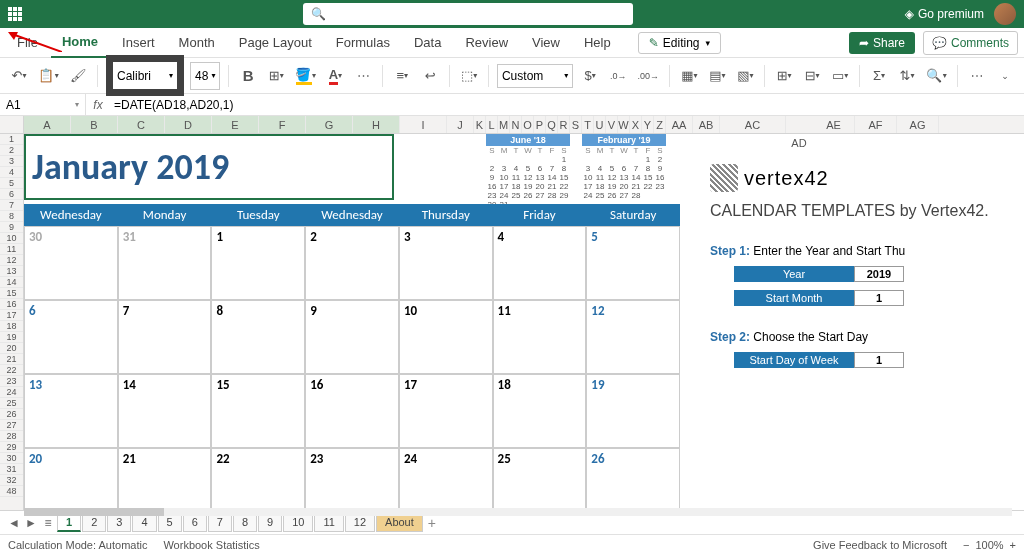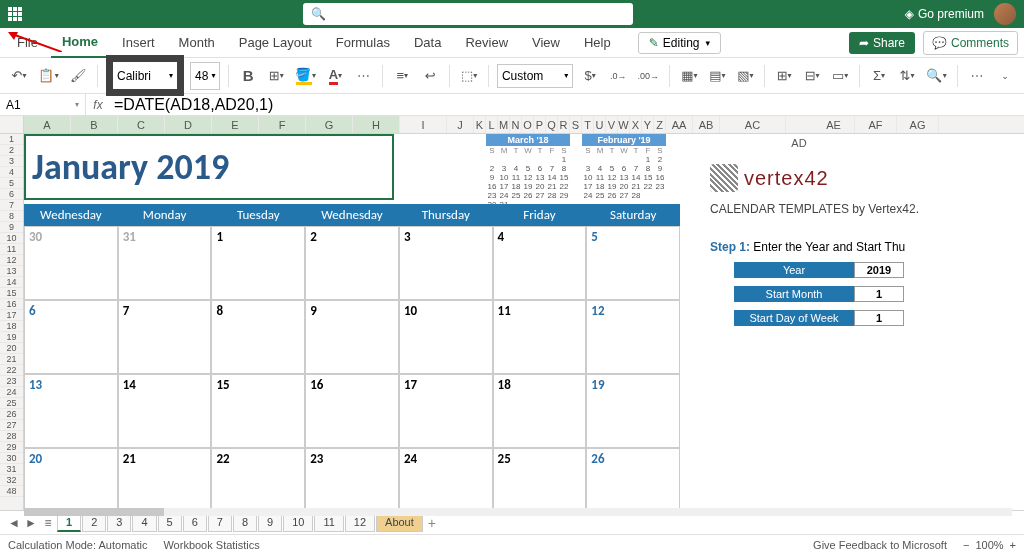--- a/index.html
+++ b/index.html
@@ -26,21 +26,21 @@
 .commentbtn{border:1px solid #c8c8c8;padding:4px 8px;border-radius:3px;display:flex;align-items:center;gap:4px;font-size:12px;margin-left:6px;color:#217346}
 .ribbon{height:36px;display:flex;align-items:center;padding:0 8px;gap:6px;border-bottom:1px solid #e1e1e1}
 .rbtn{height:26px;min-width:22px;display:flex;align-items:center;justify-content:center;padding:0 4px;border-radius:3px;font-size:13px;color:#555}
 .sep{width:1px;height:22px;background:#e1e1e1;margin:0 2px}
 .fontsel{width:88px;height:41px;border:7px solid #404040;font-size:12px;padding:0 4px;display:flex;align-items:center;justify-content:space-between}
 .sizesel{width:34px;height:28px;border:1px solid #c8c8c8;font-size:12px;padding:0 4px;display:flex;align-items:center;justify-content:space-between}
 .numfmt{width:88px;height:24px;border:1px solid #c8c8c8;font-size:12px;padding:0 4px;display:flex;align-items:center;justify-content:space-between}
 .fmlbar{height:22px;display:flex;align-items:center;border-bottom:1px solid #e1e1e1}
 .namebox{width:86px;height:22px;border-right:1px solid #e1e1e1;padding:0 6px;display:flex;align-items:center;justify-content:space-between;font-size:12px}
 .fx{width:24px;text-align:center;font-style:italic;color:#666}
-.fmlinp{flex:1;border:none;outline:none;font-size:16px;padding:0 4px}
+.fmlinp{flex:1;border:none;outline:none;font-size:12px;padding:0 4px}
 .gridarea{display:flex;height:394px}
 .rowhdrs{width:24px;background:#f3f2f1;border-right:1px solid #d4d4d4}
 .corner{height:18px;border-bottom:1px solid #d4d4d4;background:#f3f2f1}
 .rhdr{height:11px;text-align:center;font-size:9px;color:#555;border-bottom:1px solid #e8e8e8;line-height:11px}
 .mainarea{flex:1;position:relative;overflow:hidden}
 .colhdrs{height:18px;display:flex;background:#f3f2f1;border-bottom:1px solid #d4d4d4}
 .chdr{text-align:center;font-size:11px;color:#555;border-right:1px solid #e8e8e8;line-height:18px}
 .chdr.sel{background:#d3e4d3}
 .content{position:relative}
 .maintitle{position:absolute;left:0;top:0;width:370px;height:66px;border:2px solid #217346;display:flex;align-items:center;padding-left:6px;font-size:36px;font-weight:600;color:#2a5a8a;font-family:Calibri,Arial}
@@ -53,22 +53,22 @@
 .calhdr{position:absolute;left:0;top:70px;width:656px;height:22px;background:#2176ae;display:flex}
 .calhdr div{flex:1;text-align:center;color:#fff;font-size:13px;line-height:22px;font-family:Calibri}
 .calgrid{position:absolute;left:0;top:92px;width:656px}
 .calrow{display:flex;height:74px}
 .calcell{flex:1;border:1px solid #ccc;padding:2px 4px;font-size:13px;font-weight:600;font-family:Calibri}
 .calcell.gray{color:#aaa}
 .calcell.blue{color:#2a6fa8}
 .side{position:absolute;left:686px;top:30px;width:310px}
 .vlogo{display:flex;align-items:center;gap:6px;margin-bottom:10px}
 .vlogoicon{width:28px;height:28px;background:repeating-linear-gradient(45deg,#888 0 2px,transparent 2px 4px);border-radius:4px}
-.vlogotxt{font-size:20px;color:#7f1d1d;font-weight:300;letter-spacing:1px}
-.sidetxt{font-size:12px;color:#444;margin-bottom:4px}
+.vlogotxt{font-size:20px;color:#000000;font-weight:300;letter-spacing:1px}
+.sidetxt{font-size:16px;color:#444;margin-bottom:4px}
 .sidelink{font-size:12px;color:#2a6fa8;text-decoration:underline}
 .step{font-size:12px;margin-top:24px}
 .step b{color:#2a6fa8}
 .valrow{display:flex;margin-top:8px;width:170px;margin-left:24px}
 .vallbl{flex:1;background:#2176ae;color:#fff;text-align:center;font-size:11px;padding:2px 0}
 .valval{width:50px;border:1px solid #999;text-align:center;font-size:11px;padding:1px 0;font-weight:600}
 .sheettabs{height:24px;display:flex;align-items:center;border-top:1px solid #d4d4d4;padding:0 6px;gap:1px;font-size:12px}
 .navbtn{width:16px;text-align:center;color:#666}
 .stab{padding:2px 8px;border:1px solid #ccc;background:#f8f8f8;font-size:11px;color:#444;cursor:pointer}
 .stab.active{background:#fff;border-bottom:2px solid #217346;font-weight:600;color:#217346}
@@ -273,21 +273,21 @@
         <div class="chdr" style="width: 27px;">AB</div>
         <div class="chdr" style="width: 66px;">AC</div>
         <div class="chdr" style="width: 27px; margin-top: 18px;">AD</div>
         <div class="chdr" style="width: 42px;">AE</div>
         <div class="chdr" style="width: 42px;">AF</div>
         <div class="chdr" style="width: 42px;">AG</div>
       </div>
     <div class="content">
       <div class="maintitle">January 2019</div>
       <div class="minical" id="mini1" style="left:462px;top:0">
-          <div class="mh">March '18</div>
+          <div class="mh">June '18</div>
           <div class="mdow">
             <span>S</span>
             <span>M</span>
             <span>T</span>
             <span>W</span>
             <span>T</span>
             <span>F</span>
             <span>S</span>
           </div>
           <div class="mrow">
@@ -457,20 +457,21 @@
         <div class="sidetxt">CALENDAR TEMPLATES by Vertex42.</div>
         <div class="step"><b>Step 1:</b><span> Enter the Year and Start Thu</span></div>
         <div class="valrow">
             <div class="vallbl">Year</div>
             <div class="valval">2019</div>
           </div>
         <div class="valrow">
             <div class="vallbl">Start Month</div>
             <div class="valval">1</div>
           </div>
+        <div class="step"><b>Step 2:</b><span> Choose the Start Day</span></div>
         <div class="valrow">
             <div class="vallbl">Start Day of Week</div>
             <div class="valval">1</div>
           </div>
       </div>
     </div>
   </div>
 </div>
 
 <div class="scrollh">

